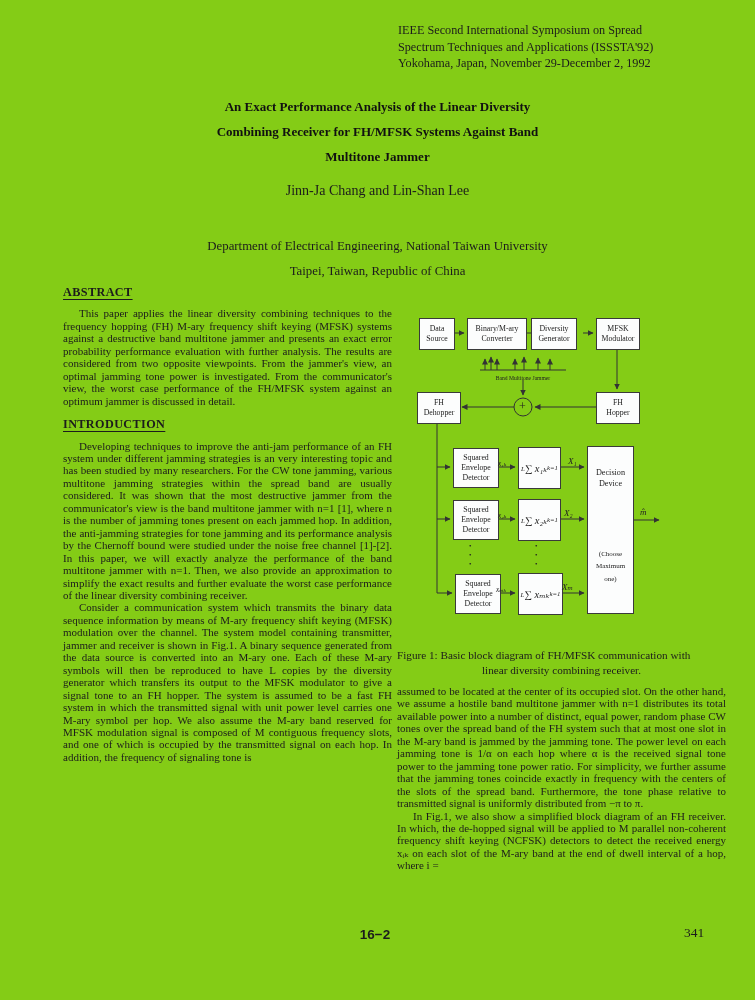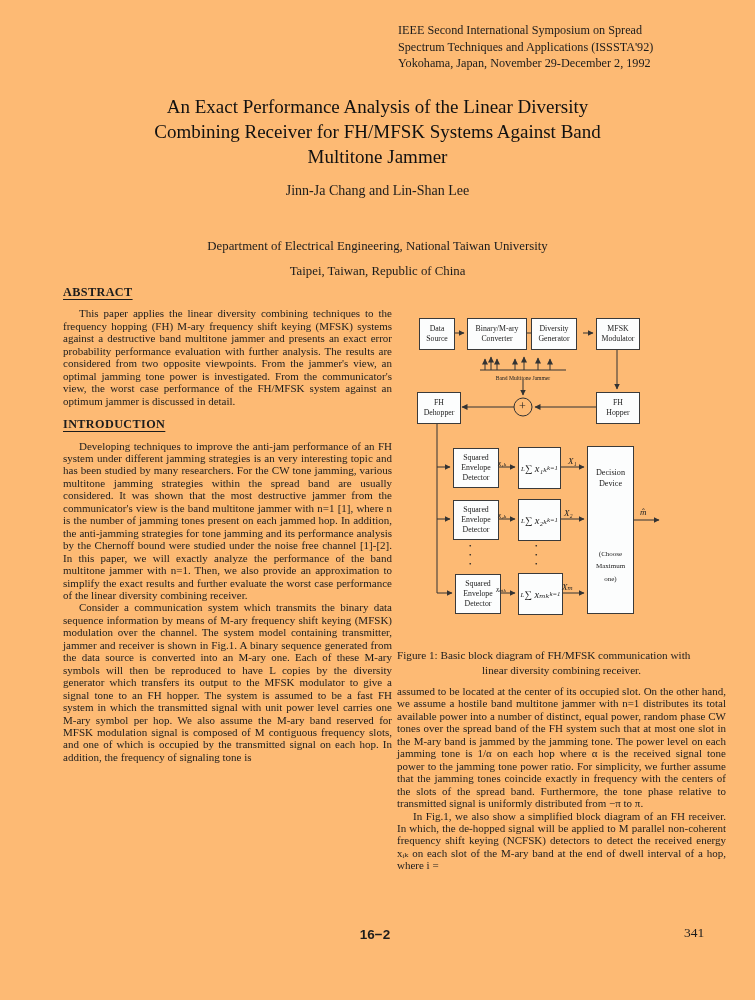--- a/index.html
+++ b/index.html
@@ -1,28 +1,28 @@
 <!DOCTYPE html>
 <html><head>
 <meta charset="utf-8">
 <style>
   html,body{margin:0;padding:0;}
   body{background:#e8e8e8;}
   .page{
     position:relative;width:755px;height:1000px;margin:0 auto;
-    background:#fdba74;color:#1c1c1c;overflow:hidden;
+    background:#84cc16;color:#1c1c1c;overflow:hidden;
     font-family:"Liberation Serif","DejaVu Serif",serif;
   }
   .conf-header{
     position:absolute;left:398px;top:22px;width:312px;
     font-size:12.2px;line-height:16.6px;text-align:justify;
   }
   .paper-title{
     position:absolute;left:0;top:94px;width:755px;text-align:center;
-    font-weight:normal;font-size:19px;line-height:25px;color:#111;
+    font-weight:bold;font-size:13px;line-height:25px;color:#111;
   }
   .authors{
     position:absolute;left:0;top:183px;width:755px;text-align:center;
     font-size:14px;
   }
   .affiliation{
     position:absolute;left:0;top:234px;width:755px;text-align:center;
     font-size:12.8px;line-height:25px;
   }
   .col{position:absolute;width:329px;font-size:11px;line-height:12.45px;text-align:justify;}

